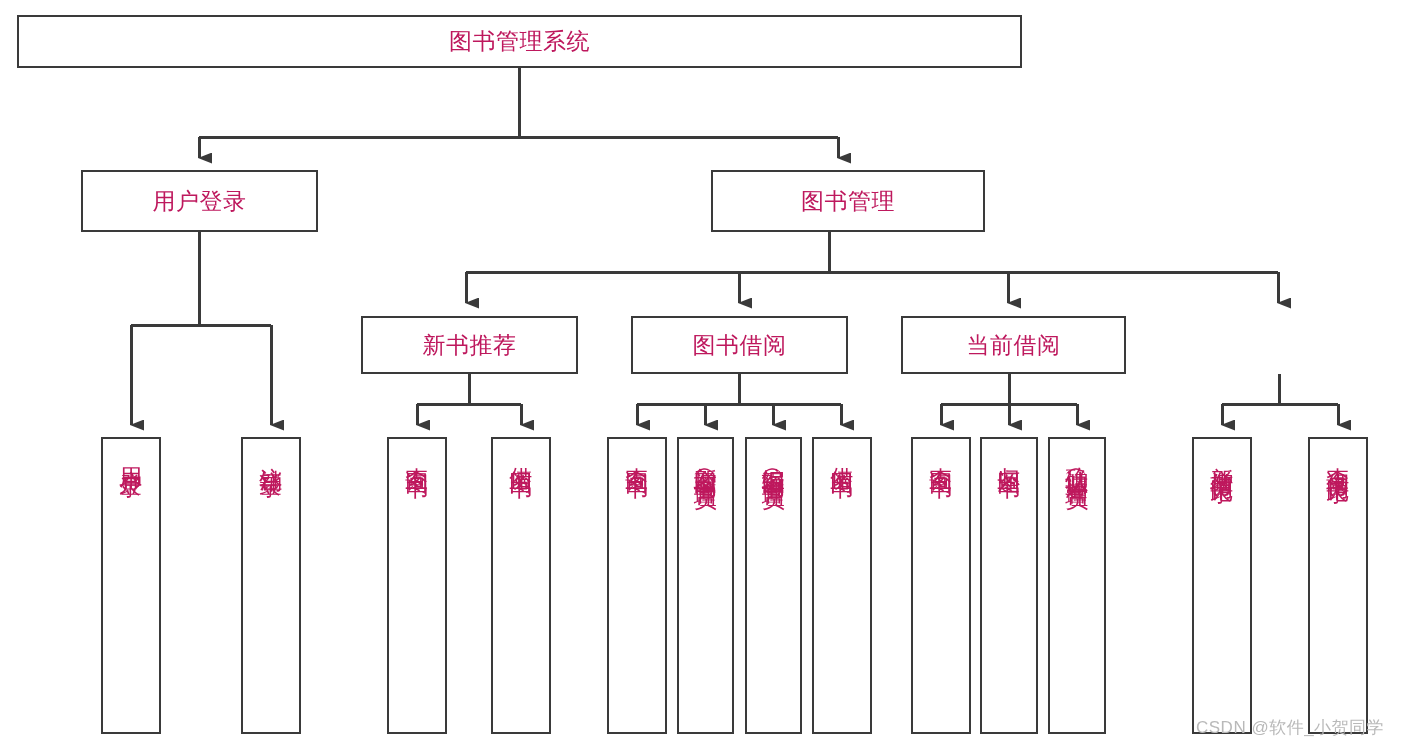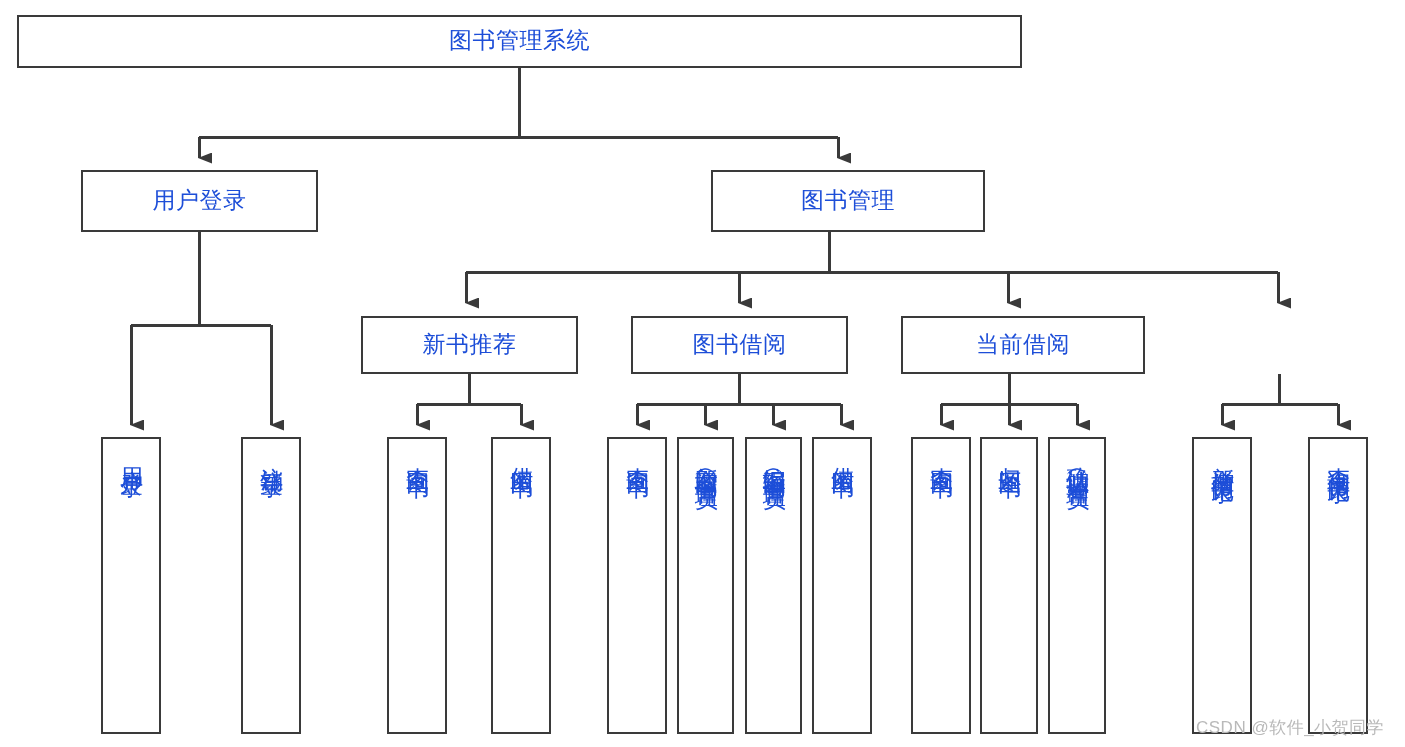--- a/index.html
+++ b/index.html
@@ -26,22 +26,21 @@
     pointer-events: none;
   }
   .node {
     position: absolute;
     box-sizing: border-box;
     background: #ffffff;
     border: 2px solid #3a3a3a;
     display: flex;
     align-items: center;
     justify-content: center;
-    color: #1d4ed8;
-    font-family: Liberation Serif, serif;
+    color: #be185d;
   }
   .node .label {
     display: block;
     text-align: center;
     line-height: 1.22;
     letter-spacing: 0.5px;
   }
   .node.horiz .label {
     writing-mode: horizontal-tb;
     font-size: 23px;
@@ -135,21 +134,21 @@
   <div class="node horiz" style="left:711px; top:170px; width:274px; height:62px;">
     <span class="label">图书管理</span>
   </div>
 
   <div class="node horiz" style="left:361px; top:316px; width:217px; height:58px;">
     <span class="label">新书推荐</span>
   </div>
   <div class="node horiz" style="left:631px; top:316px; width:217px; height:58px;">
     <span class="label">图书借阅</span>
   </div>
-  <div class="node horiz" style="left:901px; top:316px; width:244px; height:58px;">
+  <div class="node horiz" style="left:901px; top:316px; width:225px; height:58px;">
     <span class="label">当前借阅</span>
   </div>
 
   <div class="node vert" style="left:101px; top:437px; width:60px; height:297px;">
     <span class="label">用户登录</span>
   </div>
   <div class="node vert" style="left:241px; top:437px; width:60px; height:297px;">
     <span class="label">注销登录</span>
   </div>
 

